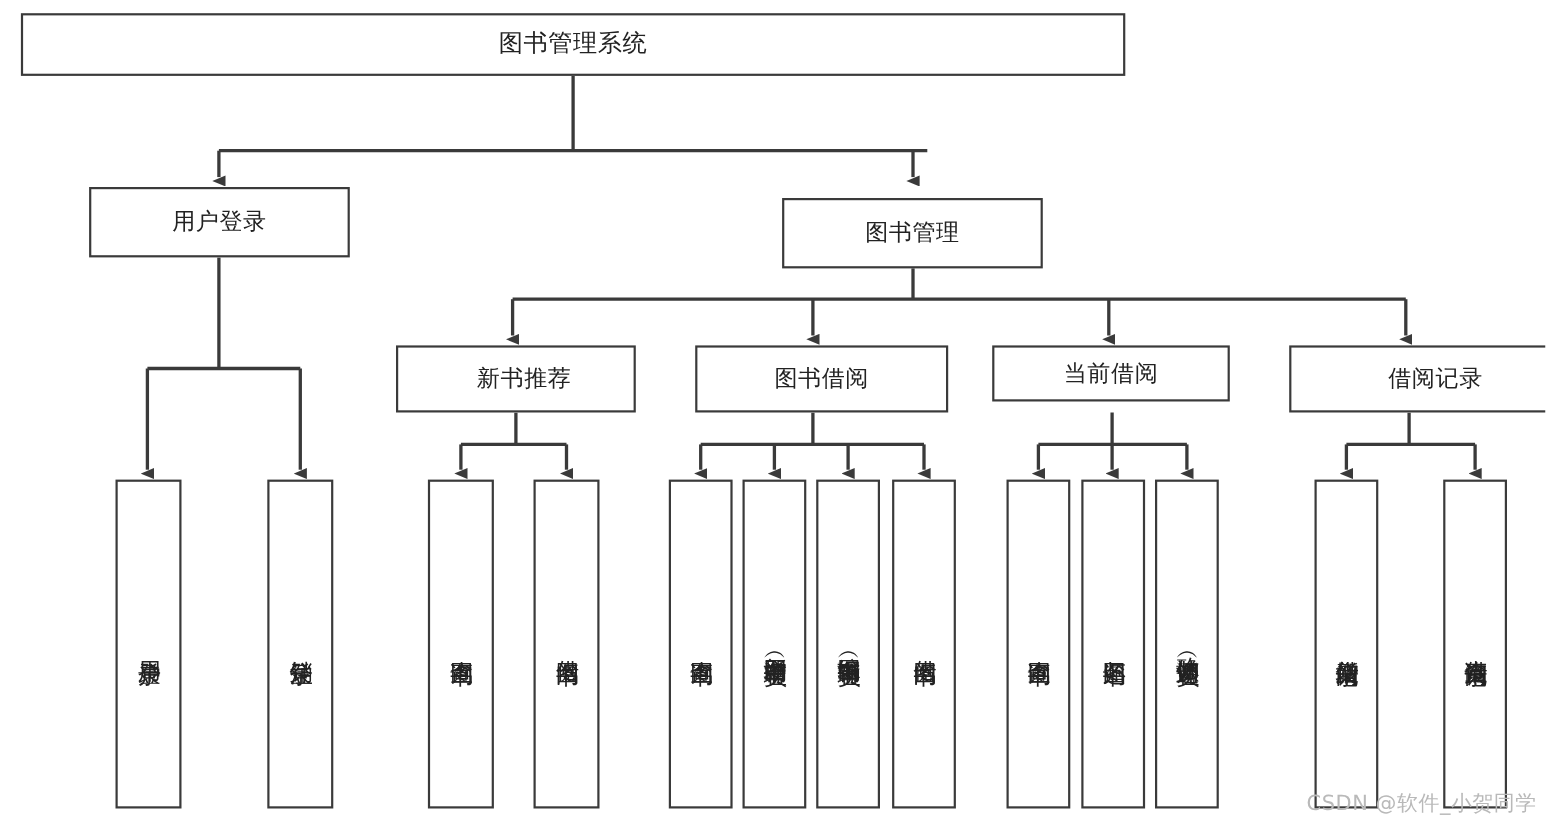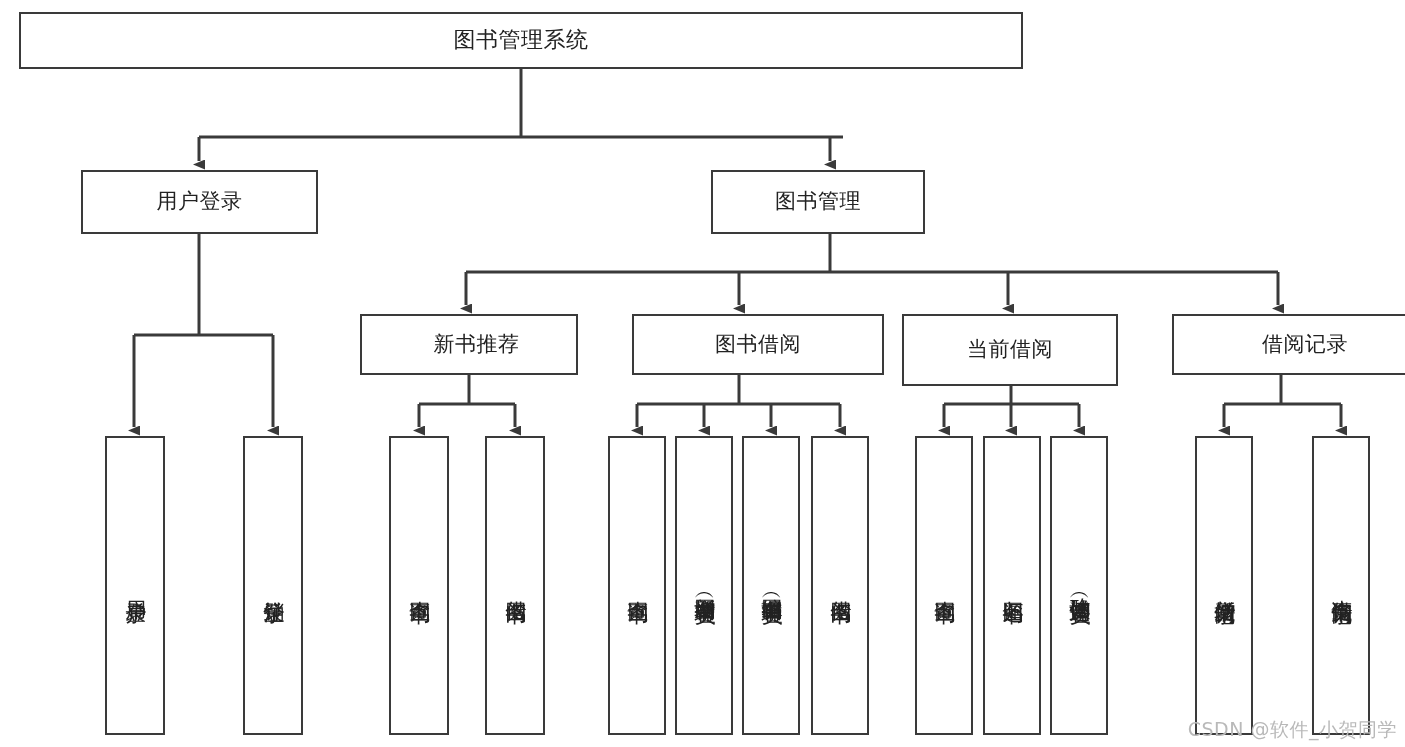--- a/index.html
+++ b/index.html
@@ -123,33 +123,33 @@
   </svg>
 
   <div class="node node-h node-title" style="left:19px; top:12px; width:1004px; height:57px;">
     <span class="label">图书管理系统</span>
   </div>
 
   <div class="node node-h" style="left:81px; top:170px; width:237px; height:64px;">
     <span class="label">用户登录</span>
   </div>
 
-  <div class="node node-h" style="left:711px; top:170px; width:214px; height:64px;">
+  <div class="node node-h" style="left:711px; top:180px; width:237px; height:64px;">
     <span class="label">图书管理</span>
   </div>
 
   <div class="node node-h" style="left:360px; top:314px; width:218px; height:61px;padding-left:15px;">
     <span class="label">新书推荐</span>
   </div>
 
-  <div class="node node-h" style="left:632px; top:314px; width:252px; height:61px;">
+  <div class="node node-h" style="left:632px; top:314px; width:230px; height:61px;">
     <span class="label">图书借阅</span>
   </div>
 
-  <div class="node node-h" style="left:902px; top:314px; width:216px; height:72px;">
+  <div class="node node-h" style="left:902px; top:314px; width:216px; height:51px;">
     <span class="label">当前借阅</span>
   </div>
 
   <div class="node node-h" style="left:1172px; top:314px; width:244px; height:61px;padding-left:22px;">
     <span class="label">借阅记录</span>
   </div>
 
   <div class="node node-v" style="left:105px; top:436px; width:60px; height:299px;">
     <span class="label">用户登录</span>
   </div>

